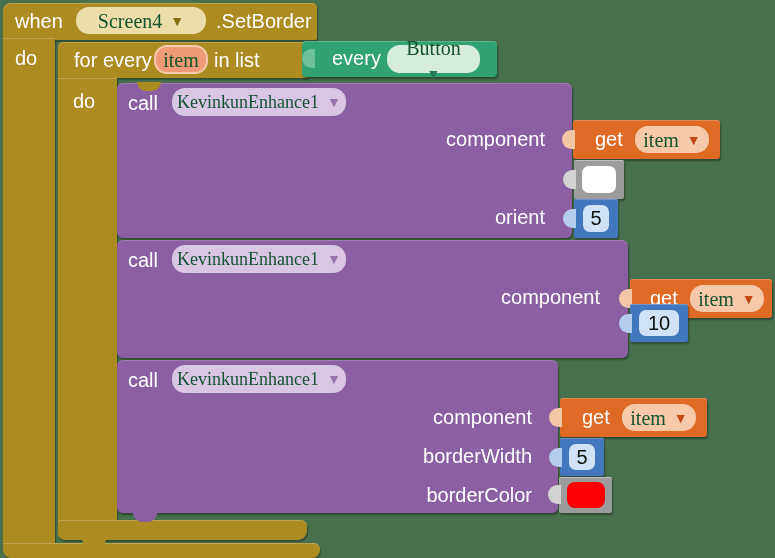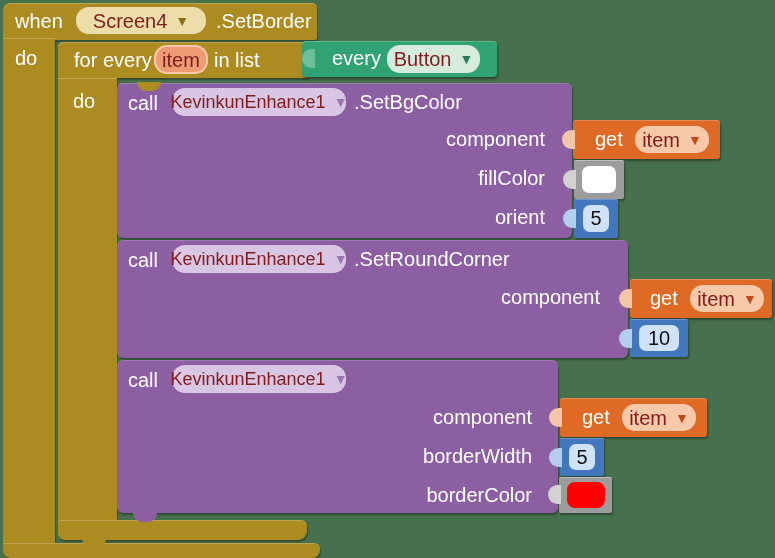--- a/index.html
+++ b/index.html
@@ -1,34 +1,34 @@
 <!DOCTYPE html>
 <html><head>
 <meta charset="utf-8">
 <style>
   html,body{margin:0;padding:0;}
   body{font-family:"Liberation Sans","DejaVu Sans",sans-serif;}
   #stage{position:relative;width:775px;height:558px;background:#47704d;overflow:hidden;}
   .abs{position:absolute;}
   .wtxt{color:#fff;font-size:20px;line-height:22px;white-space:nowrap;}
-  .btxt{color:#7f1d1d;font-size:20px;line-height:22px;white-space:nowrap;}
+  .btxt{color:#14532d;font-size:20px;line-height:22px;white-space:nowrap;font-family:Liberation Serif, serif;}
 
   
   .gold{background:#ac8b21;box-shadow:inset 0 1px 0 rgba(255,255,255,.22),1px 2px 1px rgba(0,0,0,.28);}
   .teal{background:#31a273;box-shadow:inset 0 1px 0 rgba(255,255,255,.22),1px 2px 2px rgba(0,0,0,.35);}
   .purple{background:#8c5fa2;box-shadow:inset 0 1px 0 rgba(255,255,255,.18),1px 2px 2px rgba(0,0,0,.35);}
   .orange{background:#de6a26;box-shadow:inset 0 1px 0 rgba(255,255,255,.22),1px 2px 2px rgba(0,0,0,.35);}
   .blue{background:#4377bd;box-shadow:inset 0 1px 0 rgba(255,255,255,.22),1px 2px 2px rgba(0,0,0,.35);}
   .grayblk{background:#9c9c9c;box-shadow:inset 0 1px 0 rgba(255,255,255,.35),1px 2px 2px rgba(0,0,0,.35);}
 
   
   .dd{display:flex;align-items:center;justify-content:center;gap:8px;border-radius:13px;cursor:pointer;}
   .dd .arr{font-size:14px;line-height:14px;}
   .dd-gold{background:#ecddab;}   .dd-gold .arr{color:#8a6d15;}
-  .dd-teal{background:#d5ecdd;}   .dd-teal .arr{color:#267a57;}
+  .dd-teal{background:#d5ecdd;flex-direction:column;}   .dd-teal .arr{color:#267a57;}
   .dd-purple{background:#d9c6e4;} .dd-purple .arr{color:#9a74ae;}
   .dd-orange{background:#f7c8a9;} .dd-orange .arr{color:#c24a12;}
 
   
   .vtab{position:absolute;left:-11px;top:10px;width:13px;height:19px;border-radius:10px 0 0 10px;}
   .tab-orange{background:#f2c6a7;}
   .tab-blue{background:#b5cdec;}
   .tab-gray{background:#d2d2d2;}
   .tab-teal{background:#6ec09a;}
 
@@ -74,24 +74,22 @@
     </div>
   </div>
 
   <div class="abs purple" style="left:117px;top:83px;width:455px;height:155px;border-radius:6px;"></div>
   <div class="abs" style="left:137px;top:82px;width:24px;height:9px;background:#ac8b21;border-radius:0 0 9px 9px;"></div>
   <div class="abs wtxt" style="left:128px;top:92px;">call</div>
   <div class="abs dd dd-purple" style="left:172px;top:88px;width:174px;height:28px;">
     <span class="btxt" style="font-size:18px;">KevinkunEnhance1</span>
     <span class="arr">▼</span>
   </div>
-  <div class="abs wtxt" style="left:354px;top:91px;">.SetBgColor</div>
 
   <div class="abs wtxt rowlabel" style="left:365px;top:128px;width:180px;">component</div>
-  <div class="abs wtxt rowlabel" style="left:365px;top:167px;width:180px;">fillColor</div>
   <div class="abs wtxt rowlabel" style="left:365px;top:206px;width:180px;">orient</div>
 
   <div class="abs orange" style="left:573px;top:120px;width:147px;height:39px;border-radius:3px;">
     <span class="vtab tab-orange"></span>
     <span class="wtxt abs" style="left:22px;top:8px;">get</span>
     <div class="dd dd-orange abs" style="left:62px;top:6px;width:74px;height:27px;">
       <span class="btxt">item</span>
       <span class="arr">▼</span>
     </div>
   </div>
@@ -107,34 +105,33 @@
       <span>5</span>
     </div>
   </div>
 
   <div class="abs purple" style="left:117px;top:240px;width:511px;height:118px;border-radius:6px;"></div>
   <div class="abs wtxt" style="left:128px;top:249px;">call</div>
   <div class="abs dd dd-purple" style="left:172px;top:245px;width:174px;height:28px;">
     <span class="btxt" style="font-size:18px;">KevinkunEnhance1</span>
     <span class="arr">▼</span>
   </div>
-  <div class="abs wtxt" style="left:354px;top:248px;">.SetRoundCorner</div>
 
   <div class="abs wtxt rowlabel" style="left:420px;top:286px;width:180px;">component</div>
 
   <div class="abs orange" style="left:630px;top:279px;width:142px;height:39px;border-radius:3px;">
     <span class="vtab tab-orange"></span>
     <span class="wtxt abs" style="left:20px;top:8px;">get</span>
     <div class="dd dd-orange abs" style="left:60px;top:6px;width:74px;height:27px;">
       <span class="btxt">item</span>
       <span class="arr">▼</span>
     </div>
   </div>
 
-  <div class="abs blue" style="left:630px;top:319px;width:58px;height:38px;border-radius:2px;">
+  <div class="abs blue" style="left:630px;top:304px;width:58px;height:38px;border-radius:2px;">
     <span class="vtab tab-blue"></span>
     <div class="numfield abs" style="left:9px;top:6px;width:40px;height:26px;">
       <span>10</span>
     </div>
   </div>
 
   <div class="abs purple" style="left:117px;top:360px;width:441px;height:153px;border-radius:6px;"></div>
   <div class="abs" style="left:133px;top:513px;width:24px;height:9px;background:#8c5fa2;border-radius:0 0 9px 9px;"></div>
   <div class="abs wtxt" style="left:128px;top:369px;">call</div>
   <div class="abs dd dd-purple" style="left:172px;top:365px;width:174px;height:28px;">

